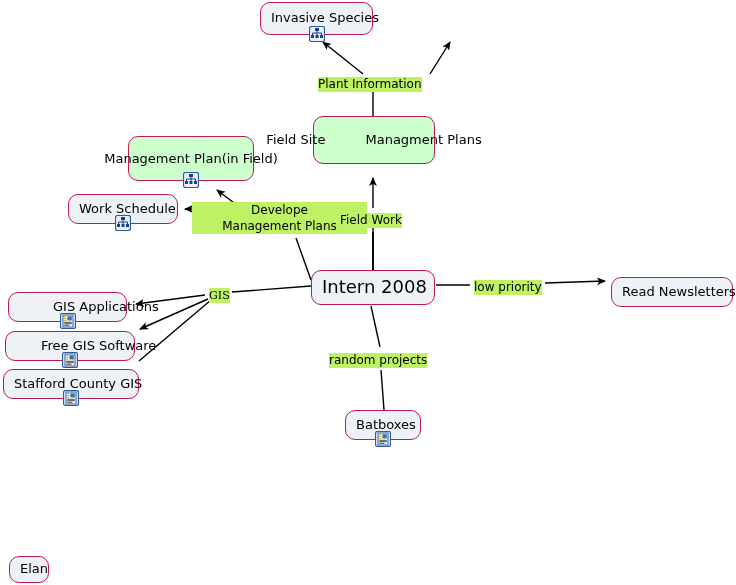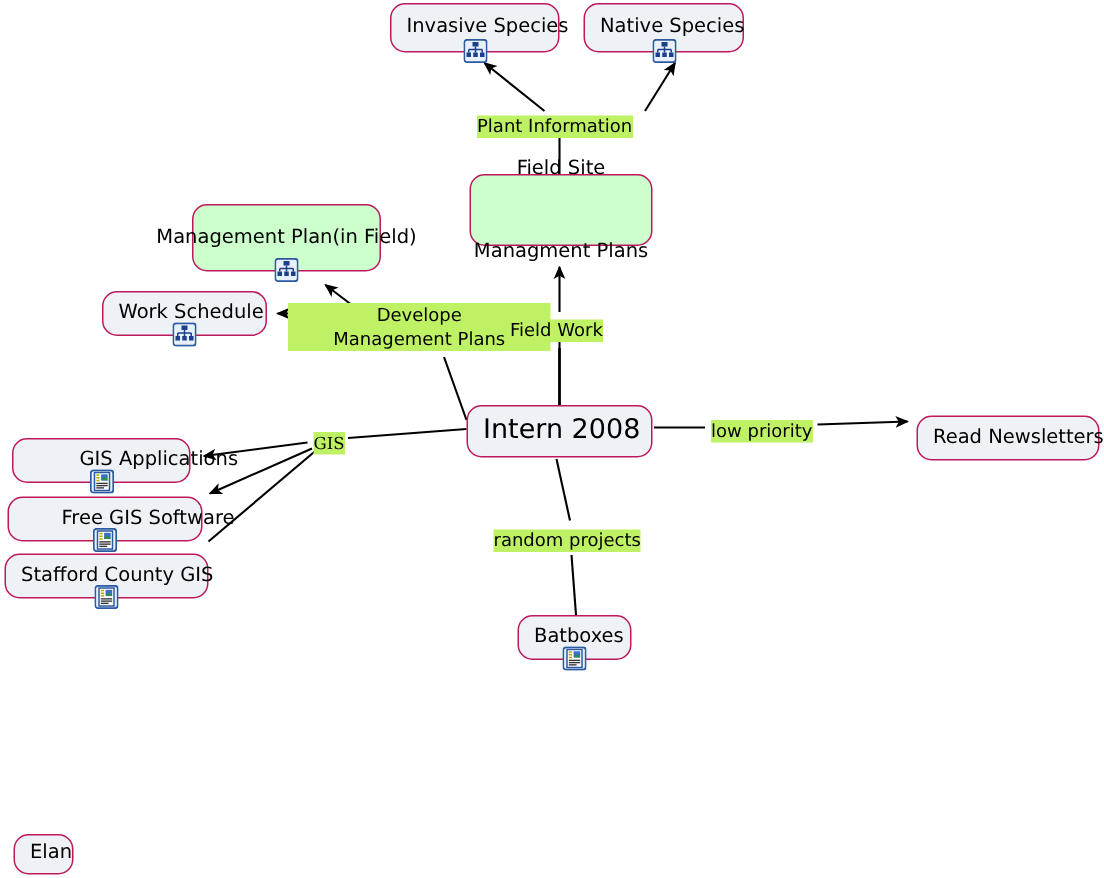--- a/index.html
+++ b/index.html
@@ -139,68 +139,55 @@
         <rect x="0.5" y="0.5" width="15" height="15" rx="2" fill="#e8f0fb" stroke="#2c5aa0" stroke-width="1.2"></rect>
         <rect x="6" y="2" width="4" height="3" fill="#1b3f8b"></rect>
         <path d="M8,5 L8,7 M3.5,7 L12.5,7 M3.5,7 L3.5,9 M8,7 L8,9 M12.5,7 L12.5,9" stroke="#1b3f8b" stroke-width="1" fill="none"></path>
         <rect x="2" y="9" width="3" height="3" fill="#1b3f8b"></rect>
         <rect x="6.5" y="9" width="3" height="3" fill="#1b3f8b"></rect>
         <rect x="11" y="9" width="3" height="3" fill="#1b3f8b"></rect>
       </svg>
     </span>
   </div>
 
-  <div class="node plain" style="left:389px; top:2px; width:107px; height:33px;">
-    <span class="label">Native Species</span>
+
+  <div class="node green two-line" style="left:313px; top:116px; width:122px; height:48px; flex-direction:row;gap:40px;">
+    <span>Field Site</span>
+    <span>Managment Plans</span>
+  </div>
+
+  <div class="node green two-line" style="left:128px; top:136px; width:126px; height:45px; flex-direction:row;">
+    <span>Management Plan</span>
+    <span>(in Field)</span>
     <span class="node-icon">
       <svg viewBox="0 0 16 16" width="16" height="16" xmlns="http://www.w3.org/2000/svg">
         <rect x="0.5" y="0.5" width="15" height="15" rx="2" fill="#e8f0fb" stroke="#2c5aa0" stroke-width="1.2"></rect>
         <rect x="6" y="2" width="4" height="3" fill="#1b3f8b"></rect>
         <path d="M8,5 L8,7 M3.5,7 L12.5,7 M3.5,7 L3.5,9 M8,7 L8,9 M12.5,7 L12.5,9" stroke="#1b3f8b" stroke-width="1" fill="none"></path>
         <rect x="2" y="9" width="3" height="3" fill="#1b3f8b"></rect>
         <rect x="6.5" y="9" width="3" height="3" fill="#1b3f8b"></rect>
         <rect x="11" y="9" width="3" height="3" fill="#1b3f8b"></rect>
       </svg>
     </span>
   </div>
 
-  <div class="node green two-line" style="left:313px; top:116px; width:122px; height:48px; flex-direction:column;gap:40px;">
-    <span>Field Site</span>
-    <span>Managment Plans</span>
-  </div>
-
-  <div class="node green two-line" style="left:128px; top:136px; width:126px; height:45px; flex-direction:row;">
-    <span>Management Plan</span>
-    <span>(in Field)</span>
+  <div class="node plain" style="left:68px; top:194px; width:110px; height:30px;">
+    <span class="label">Work Schedule</span>
     <span class="node-icon">
       <svg viewBox="0 0 16 16" width="16" height="16" xmlns="http://www.w3.org/2000/svg">
         <rect x="0.5" y="0.5" width="15" height="15" rx="2" fill="#e8f0fb" stroke="#2c5aa0" stroke-width="1.2"></rect>
         <rect x="6" y="2" width="4" height="3" fill="#1b3f8b"></rect>
         <path d="M8,5 L8,7 M3.5,7 L12.5,7 M3.5,7 L3.5,9 M8,7 L8,9 M12.5,7 L12.5,9" stroke="#1b3f8b" stroke-width="1" fill="none"></path>
         <rect x="2" y="9" width="3" height="3" fill="#1b3f8b"></rect>
         <rect x="6.5" y="9" width="3" height="3" fill="#1b3f8b"></rect>
         <rect x="11" y="9" width="3" height="3" fill="#1b3f8b"></rect>
       </svg>
     </span>
   </div>
 
-  <div class="node plain" style="left:68px; top:194px; width:110px; height:30px;">
-    <span class="label">Work Schedule</span>
-    <span class="node-icon">
-      <svg viewBox="0 0 16 16" width="16" height="16" xmlns="http://www.w3.org/2000/svg">
-        <rect x="0.5" y="0.5" width="15" height="15" rx="2" fill="#e8f0fb" stroke="#2c5aa0" stroke-width="1.2"></rect>
-        <rect x="6" y="2" width="4" height="3" fill="#1b3f8b"></rect>
-        <path d="M8,5 L8,7 M3.5,7 L12.5,7 M3.5,7 L3.5,9 M8,7 L8,9 M12.5,7 L12.5,9" stroke="#1b3f8b" stroke-width="1" fill="none"></path>
-        <rect x="2" y="9" width="3" height="3" fill="#1b3f8b"></rect>
-        <rect x="6.5" y="9" width="3" height="3" fill="#1b3f8b"></rect>
-        <rect x="11" y="9" width="3" height="3" fill="#1b3f8b"></rect>
-      </svg>
-    </span>
-  </div>
-
   <div class="node plain big" style="left:311px; top:270px; width:124px; height:35px;">
     <span class="label">Intern 2008</span>
   </div>
 
   <div class="node plain" style="left:8px; top:292px; width:119px; height:30px;padding-left:44px;">
     <span class="label">GIS Applications</span>
     <span class="node-icon">
       <svg viewBox="0 0 16 16" width="16" height="16" xmlns="http://www.w3.org/2000/svg">
         <rect x="0.5" y="0.5" width="15" height="15" rx="2" fill="#e8f0fb" stroke="#2c5aa0" stroke-width="1.2"></rect>
         <rect x="3" y="2" width="10" height="12" fill="#ffffff" stroke="#2c5aa0" stroke-width="1"></rect>

